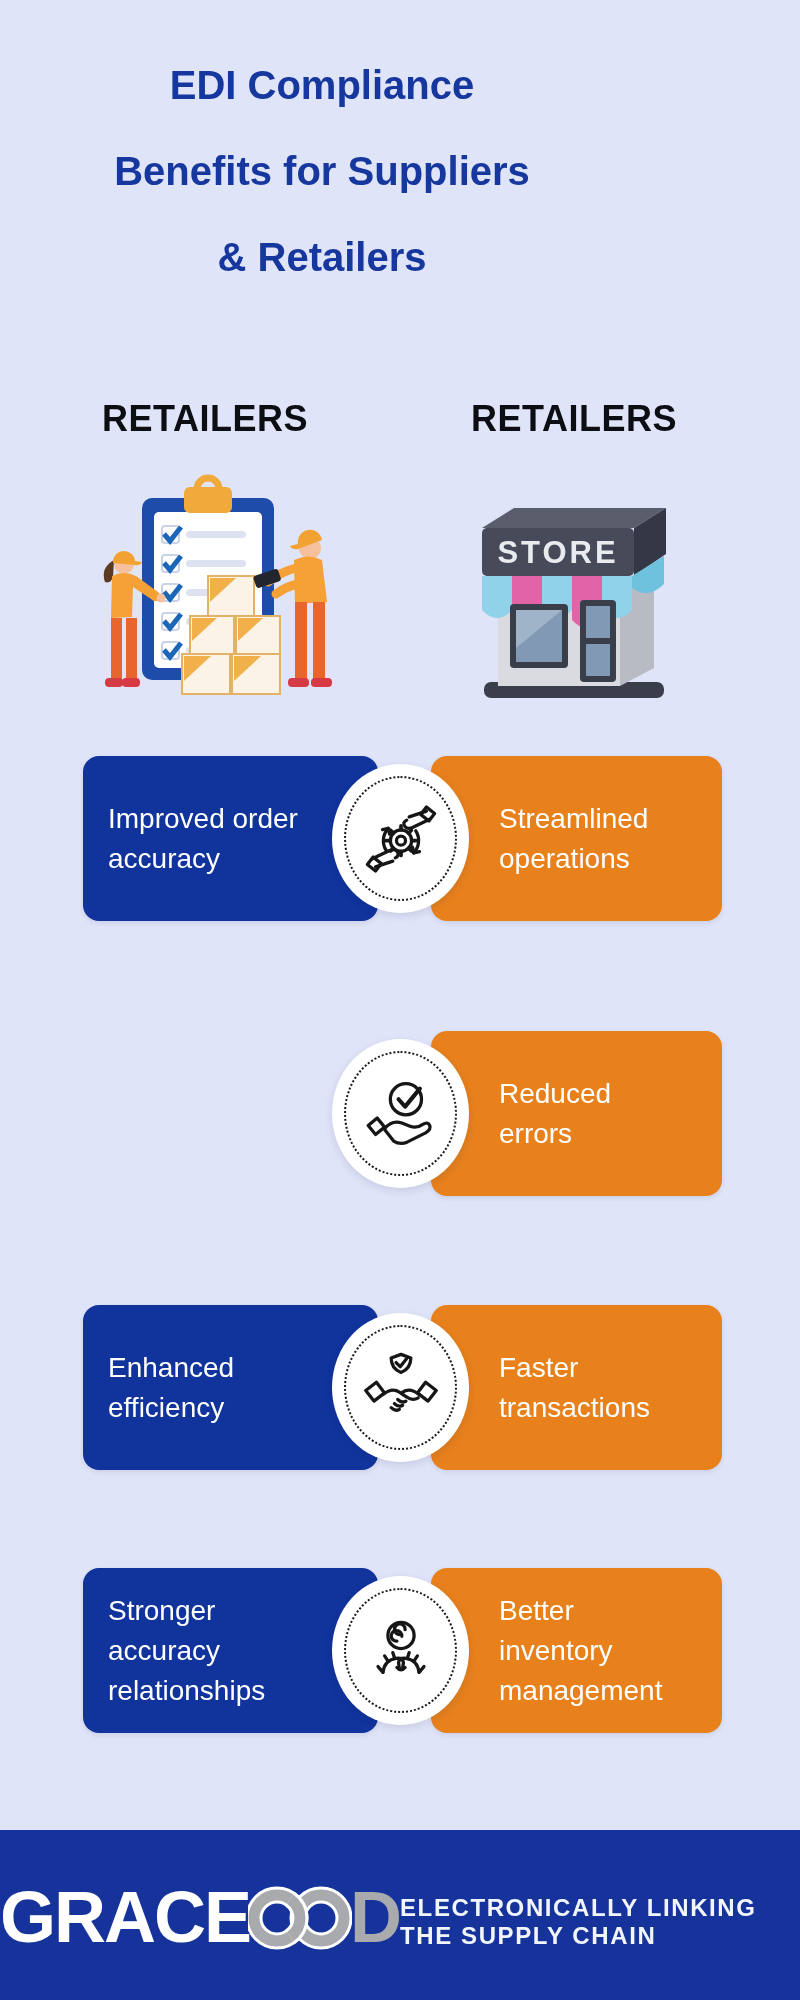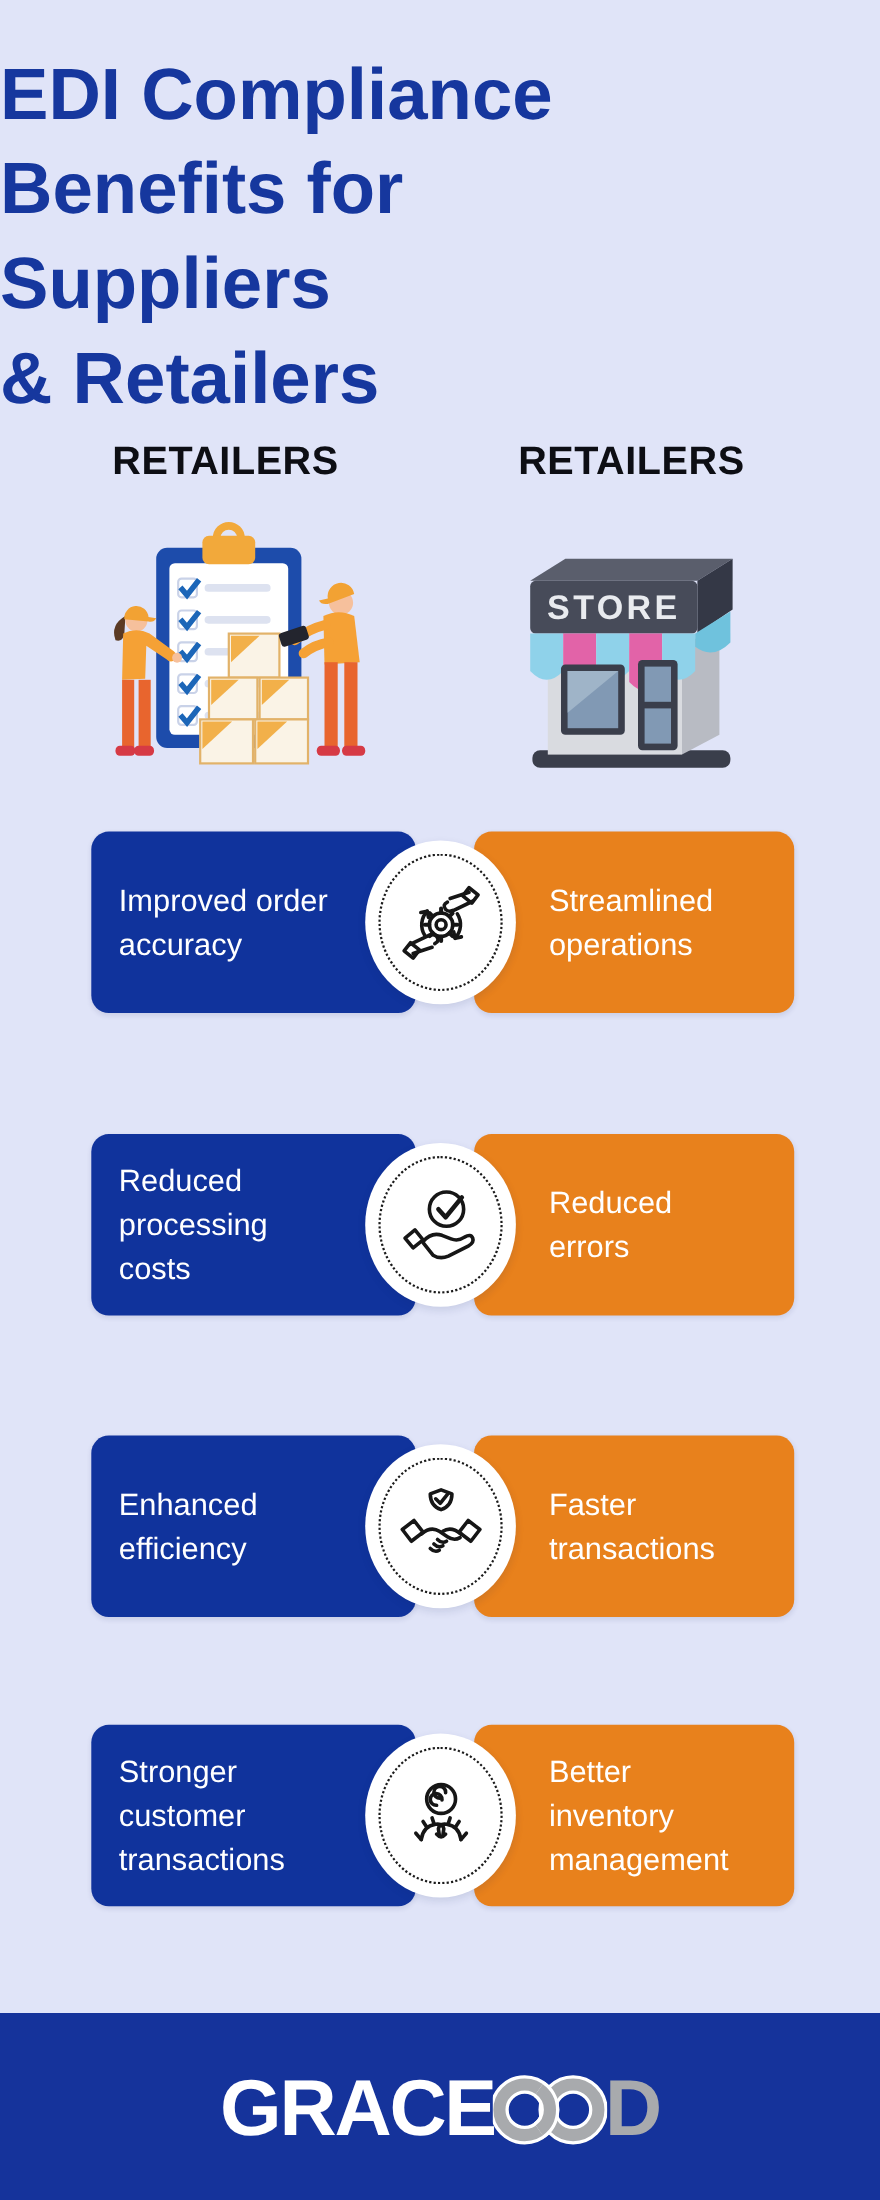--- a/index.html
+++ b/index.html
@@ -4,22 +4,22 @@
 <style>
   :root{
     --background:#e0e4f8; --title-text:#16379e; --supplier-card:#10339c;
     --retailer-card:#e8811c; --card-text:#ffffff; --header-text:#0d0e14;
     --footer-bg:#15339b; --logo-grace:#ffffff; --logo-blood:#a8aaad; --icon-stroke:#161616;
   }
   *{box-sizing:border-box;margin:0;padding:0}
   html,body{width:800px;height:2000px}
   body{position:relative;background:var(--background);font-family:"Liberation Sans",sans-serif;overflow:hidden}
 
-  .title{position:absolute;top:42px;left:0;width:644px;text-align:left;
-    color:var(--title-text);font-size:66px;font-weight:bold;line-height:86px}
+  .title{position:absolute;top:42px;left:0;width:644px;text-align:center;
+    color:var(--title-text);font-size:40px;font-weight:bold;line-height:86px}
   .title span{display:block}
 
   .col-hdr{position:absolute;top:398px;width:300px;text-align:center;
     color:var(--header-text);font-size:36px;font-weight:bold;letter-spacing:.5px}
   .hdr-sup{left:55px}
   .hdr-ret{left:424px}
 
   .illus{position:absolute}
   .illus-sup{left:78px;top:472px;width:296px;height:238px}
   .illus-ret{left:468px;top:476px;width:212px;height:232px}
@@ -189,23 +189,20 @@
       <path d="M57,27 q-6,3 -2,8 q3,3.5 9,1 l21,-10"></path>
       <path d="M60,23 l21,-7"></path>
       <path d="M19,89 l-10,-8 7,-9 10,8 z"></path>
       <path d="M43,73 q6,-3 2,-8 q-3,-3.5 -9,-1 l-21,10"></path>
       <path d="M40,77 l-21,7"></path>
     </svg>
   </div>
 </div>
 
 <div class="row row-1">
-  <div class="card card-sup">
-    <span>Reduced processing costs</span>
-  </div>
   <div class="card card-ret">
     <span>Reduced errors</span>
   </div>
   <div class="badge">
     <svg viewBox="0 0 100 100" class="icon">
       <circle cx="56" cy="32" r="19"></circle>
       <path d="M47,32 l8,9 18,-22" stroke-width="5"></path>
       <path d="M10,64 l11,-9 9,11 -11,9 z"></path>
       <path d="M30,68 q9,-11 21,-7 l10,4 q8,3 15,-2 q7,-4 9,1 q2,5 -5,9 l-22,11 q-9,4 -17,-1 l-11,-14"></path>
     </svg>
@@ -229,21 +226,21 @@
       <path d="M72,58 q-11,-9 -20,-3"></path>
       <path d="M46,64 q5,5 10,2"></path>
       <path d="M42,69 q5,5 10,2"></path>
       <path d="M38,74 q5,5 10,2"></path>
     </svg>
   </div>
 </div>
 
 <div class="row row-3">
   <div class="card card-sup">
-    <span>Stronger customer transactions</span>
+    <span>Stronger accuracy relationships</span>
   </div>
   <div class="card card-ret">
     <span>Better inventory management</span>
   </div>
   <div class="badge">
     <svg viewBox="0 0 100 100" class="icon">
       <circle cx="50" cy="31" r="16"></circle>
       <path d="M45,38 a6.5,6.5 0 1 1 6,-6"></path>
       <path d="M55,24 a6.5,6.5 0 1 0 -6,6"></path>
       <path d="M28,76 q2,-15 16,-17 q8,-1 9,5 l-1,7"></path>
@@ -261,13 +258,14 @@
     <svg class="rings" viewBox="0 0 104 66">
       <circle cx="29" cy="33" r="23" fill="none" stroke="#ffffff" stroke-width="17"></circle>
       <circle cx="29" cy="33" r="23" fill="none" stroke="#a8aaad" stroke-width="11"></circle>
       <circle cx="73" cy="33" r="23" fill="none" stroke="#ffffff" stroke-width="17"></circle>
       <circle cx="73" cy="33" r="23" fill="none" stroke="#a8aaad" stroke-width="11"></circle>
       <path d="M42.2,14.2 A23,23 0 0 1 42.2,51.8" fill="none" stroke="#ffffff" stroke-width="17"></path>
       <path d="M42.2,14.2 A23,23 0 0 1 42.2,51.8" fill="none" stroke="#a8aaad" stroke-width="11"></path>
     </svg>
     <span class="lg-g">D</span>
   </div>
+  <div class="tagline">ELECTRONICALLY LINKING THE SUPPLY CHAIN</div>
 </div>
 
 </body></html>

